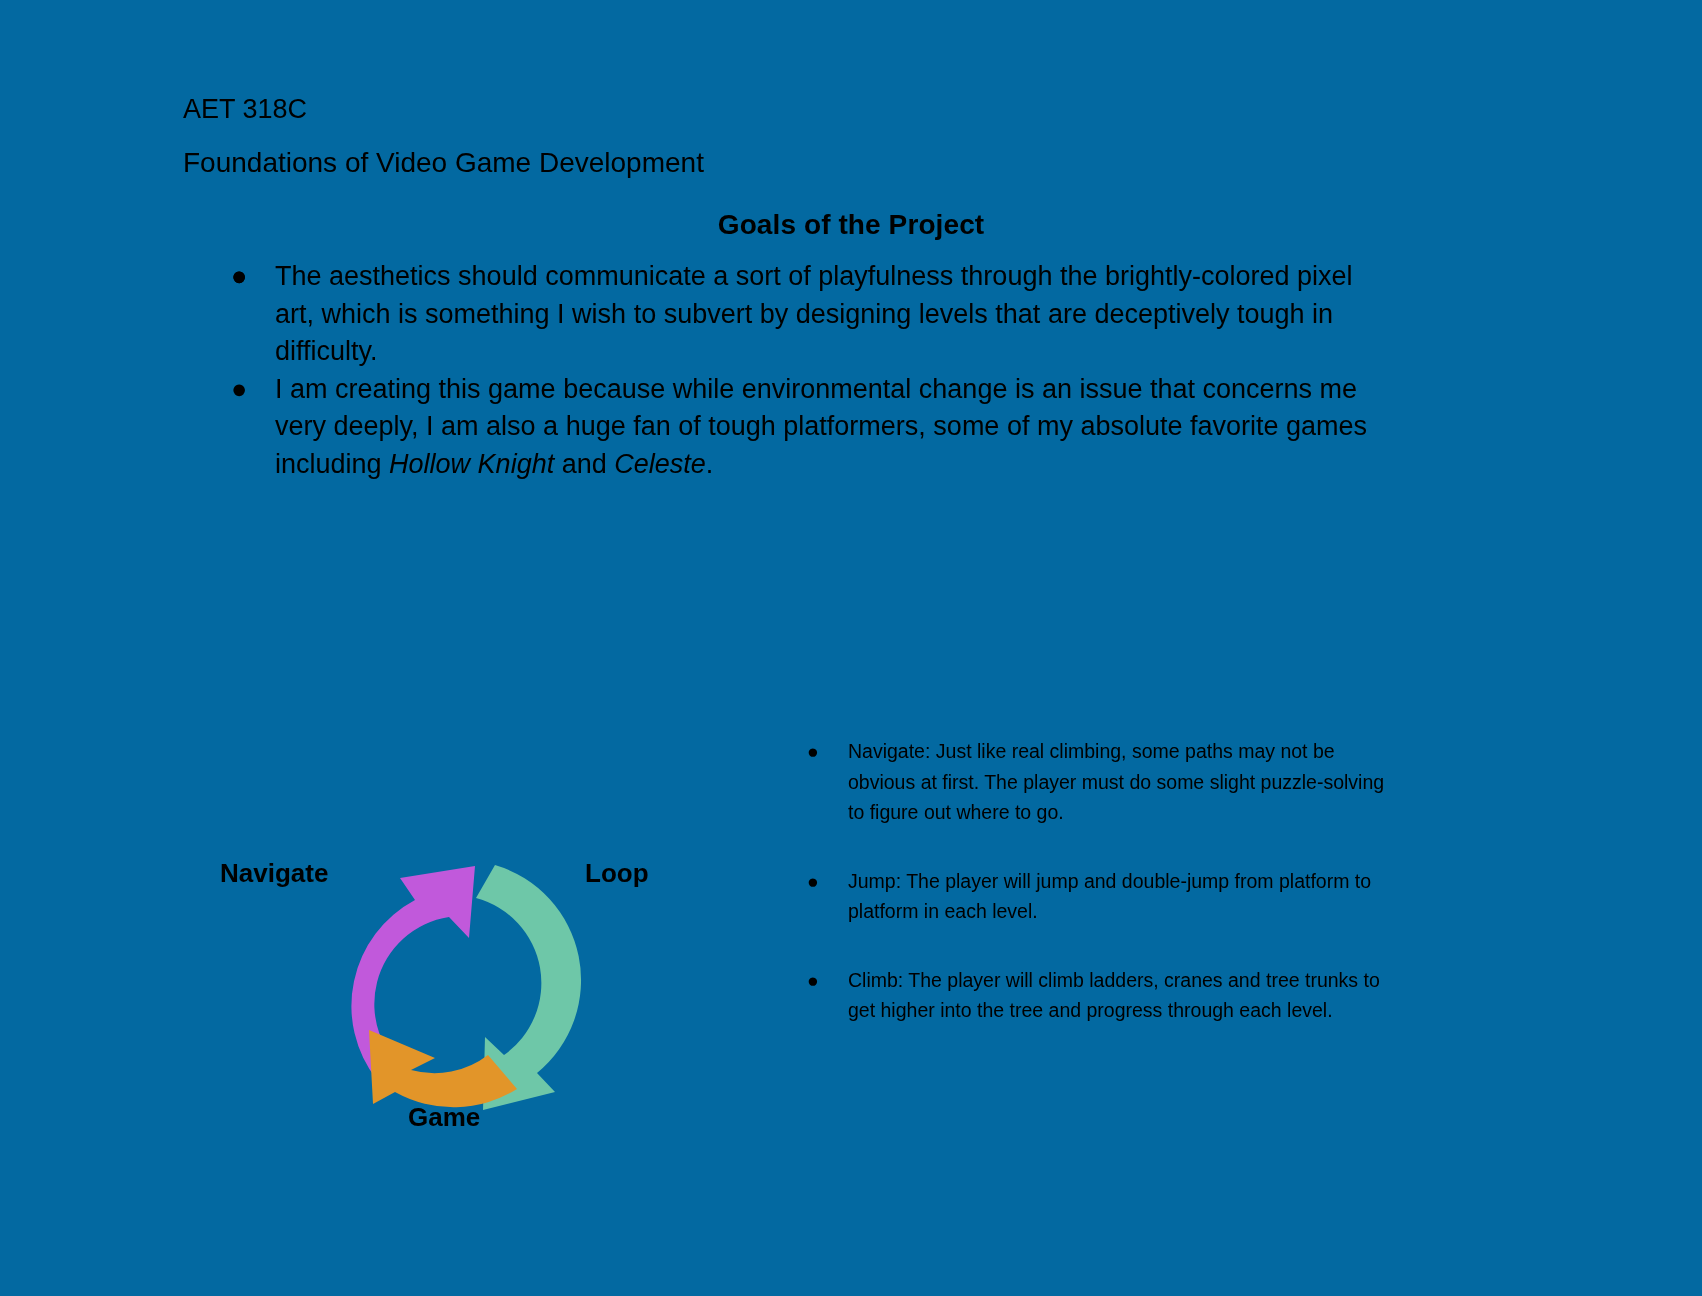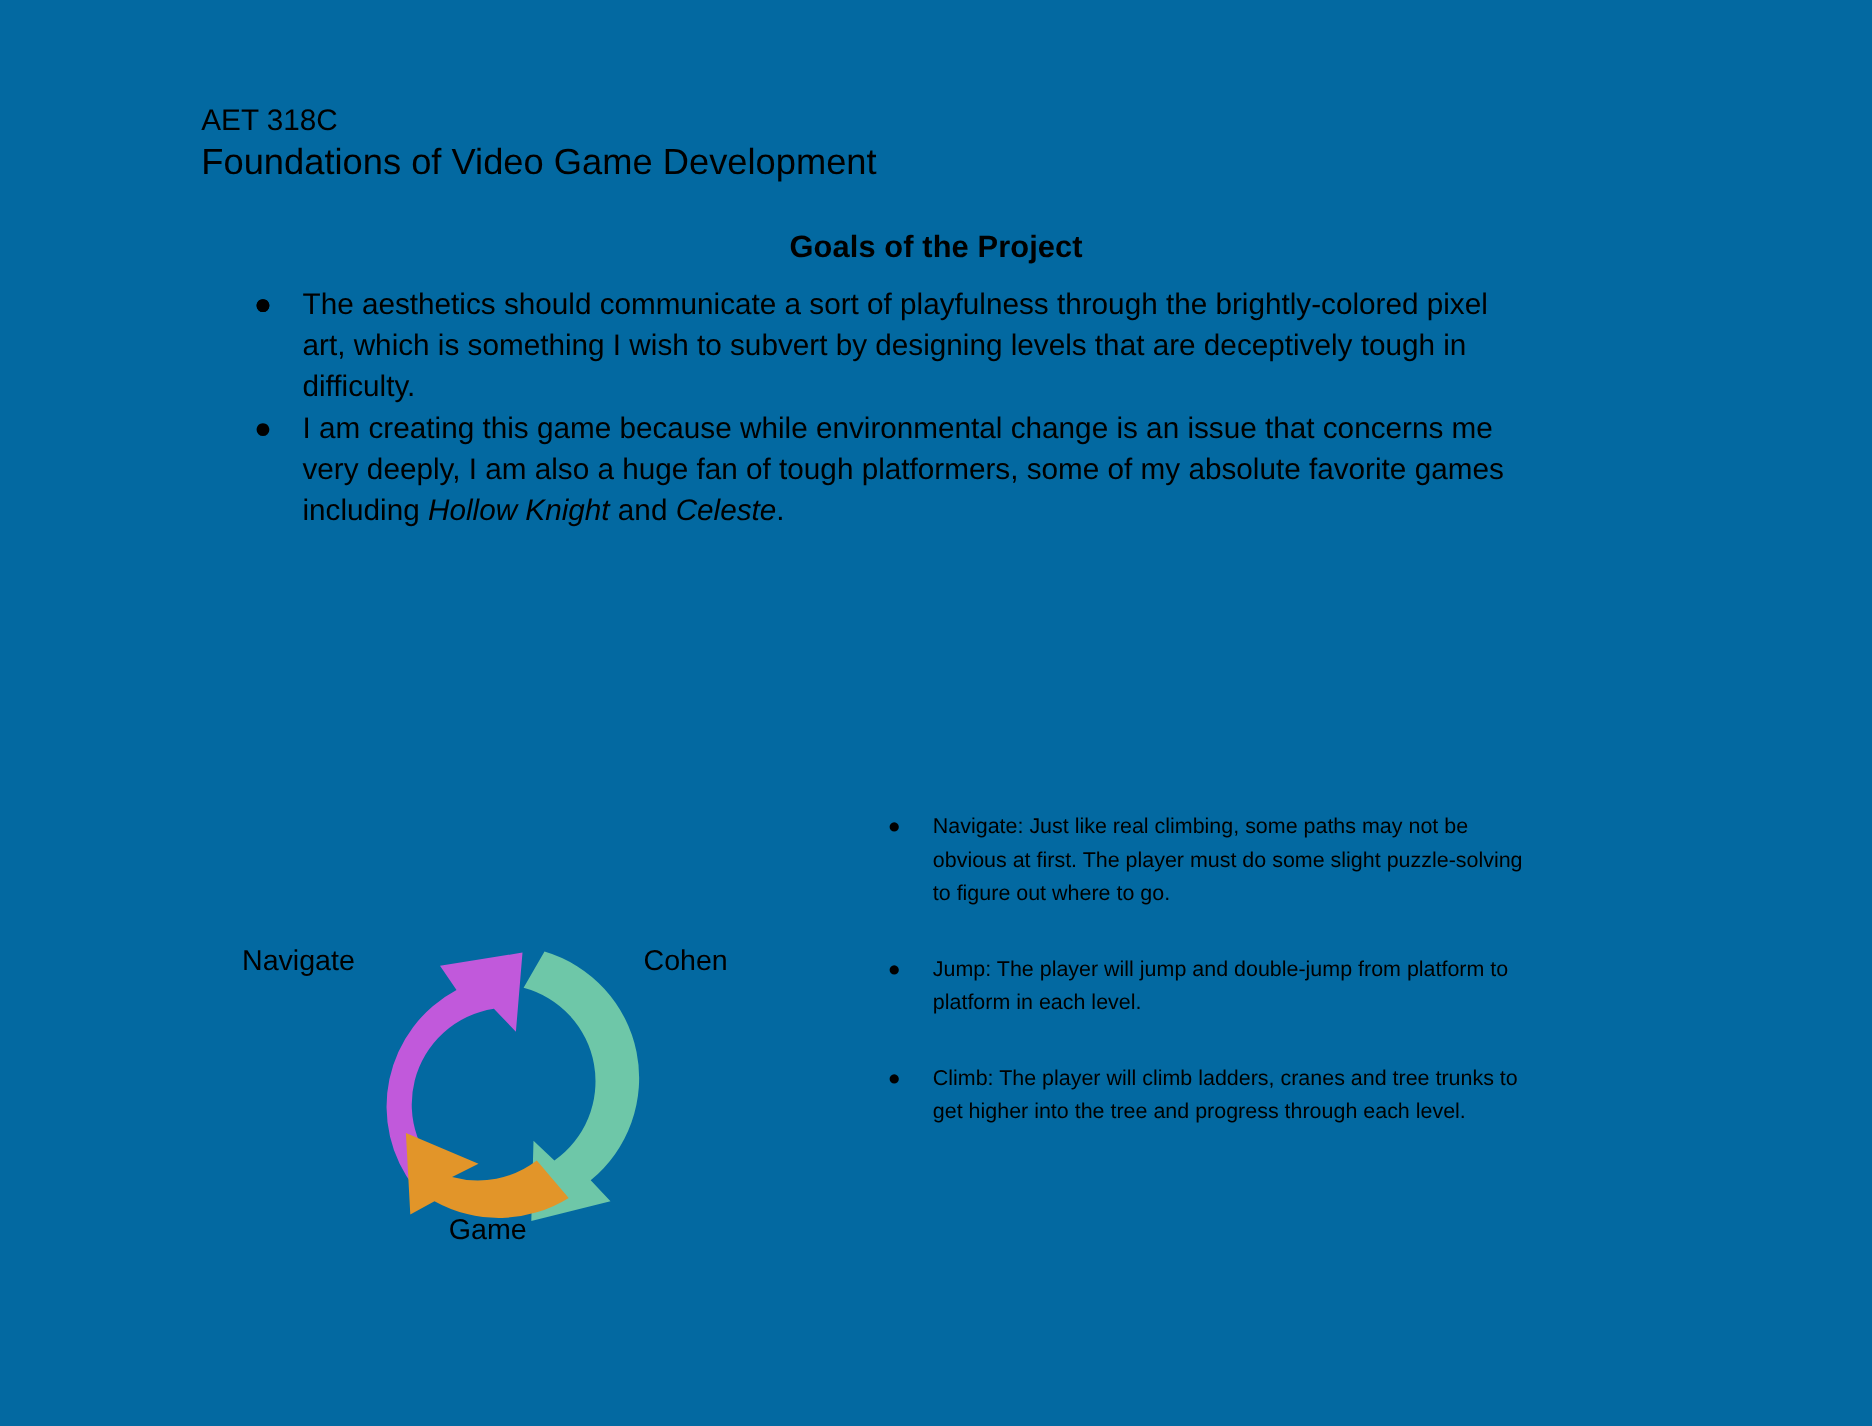--- a/index.html
+++ b/index.html
@@ -31,23 +31,23 @@
   .header-row {
     display: flex;
     justify-content: space-between;
     align-items: flex-start;
     font-size: 27px;
     line-height: 38px;
   }
   .course-code { white-space: nowrap; }
   .instructor  { white-space: nowrap; }
   .course-name {
-    font-size: 33px;
+    font-size: 28px;
     line-height: 38px;
-    margin-top: 0px;
+    margin-top: 16px;
   }
 
   
   .goals-title {
     position: absolute;
     left: 0;
     right: 0;
     top: 186px;
     text-align: center;
     font-size: 28px;
@@ -100,20 +100,21 @@
     top: 790px;
     width: 560px;
     height: 380px;
   }
   .diagram svg { display: block; }
   .diagram-label {
     position: absolute;
     font-size: 26px;
     line-height: 30px;
     white-space: nowrap;
+    font-weight: bold;
   }
   .label-navigate { left: 25px;  top: 68px; }
   .label-jump     { left: 390px; top: 68px; }
   .label-climb    { left: 213px; top: 312px; }
 
   
   .actions-list {
     position: absolute;
     left: 795px;
     top: 736px;
@@ -201,21 +202,21 @@
           L 178 314
           L 174 240
           L 240 268
           L 216 280
           A 88 88 0 0 0 293 265
           Z"></path>
       </g>
     </svg>
 
     <div class="diagram-label label-navigate">Navigate</div>
-    <div class="diagram-label label-jump">Cohen</div>
+    <div class="diagram-label label-jump">Loop</div>
     <div class="diagram-label label-climb">Game</div>
   </div>
 
   <ul class="actions-list">
     <li>
       <span class="bullet">●</span>
       <span>Navigate: Just like real climbing, some paths may not be obvious at first. The player must do some slight puzzle-solving to figure out where to go.</span>
     </li>
     <li>
       <span class="bullet">●</span>

